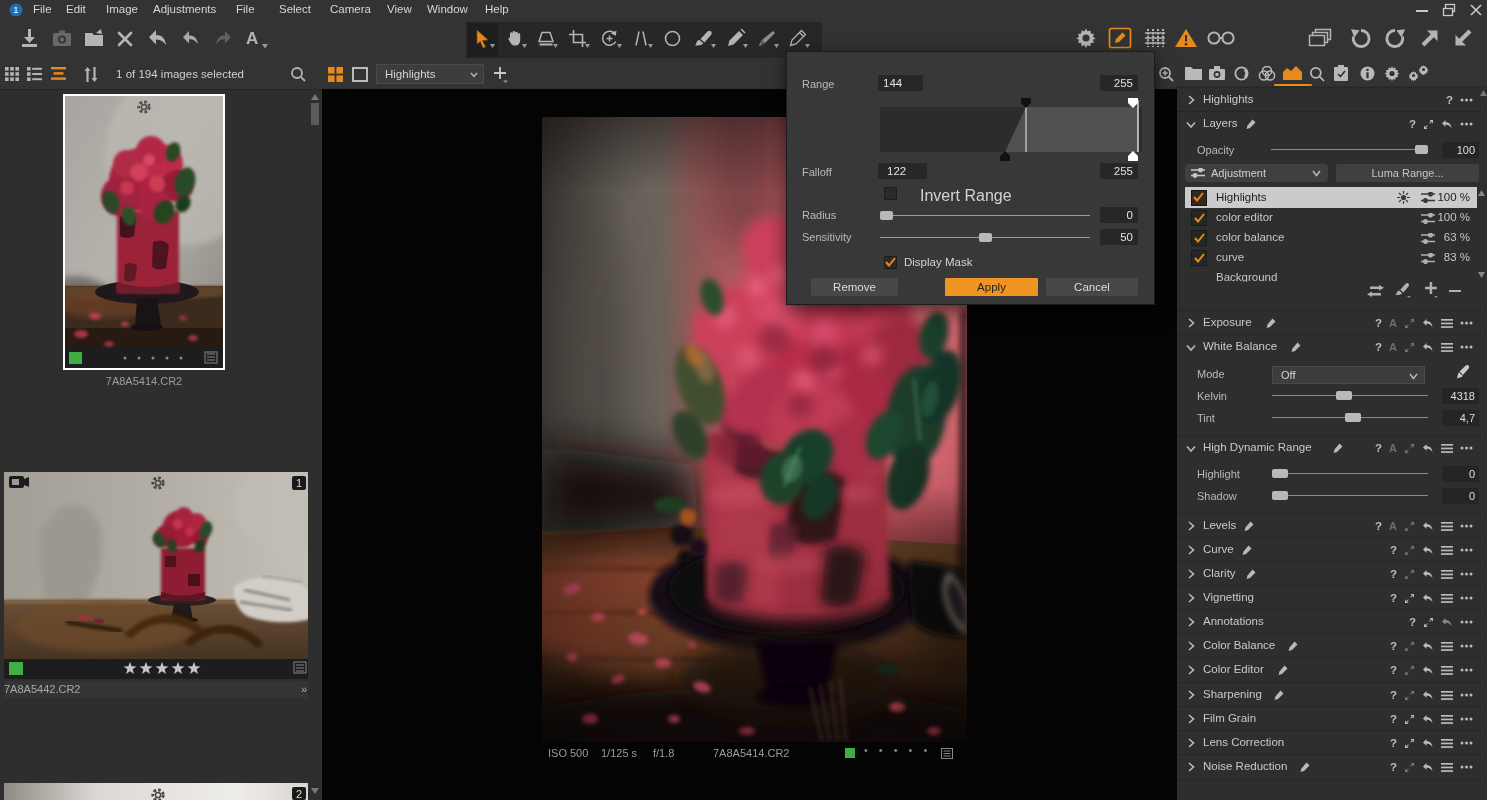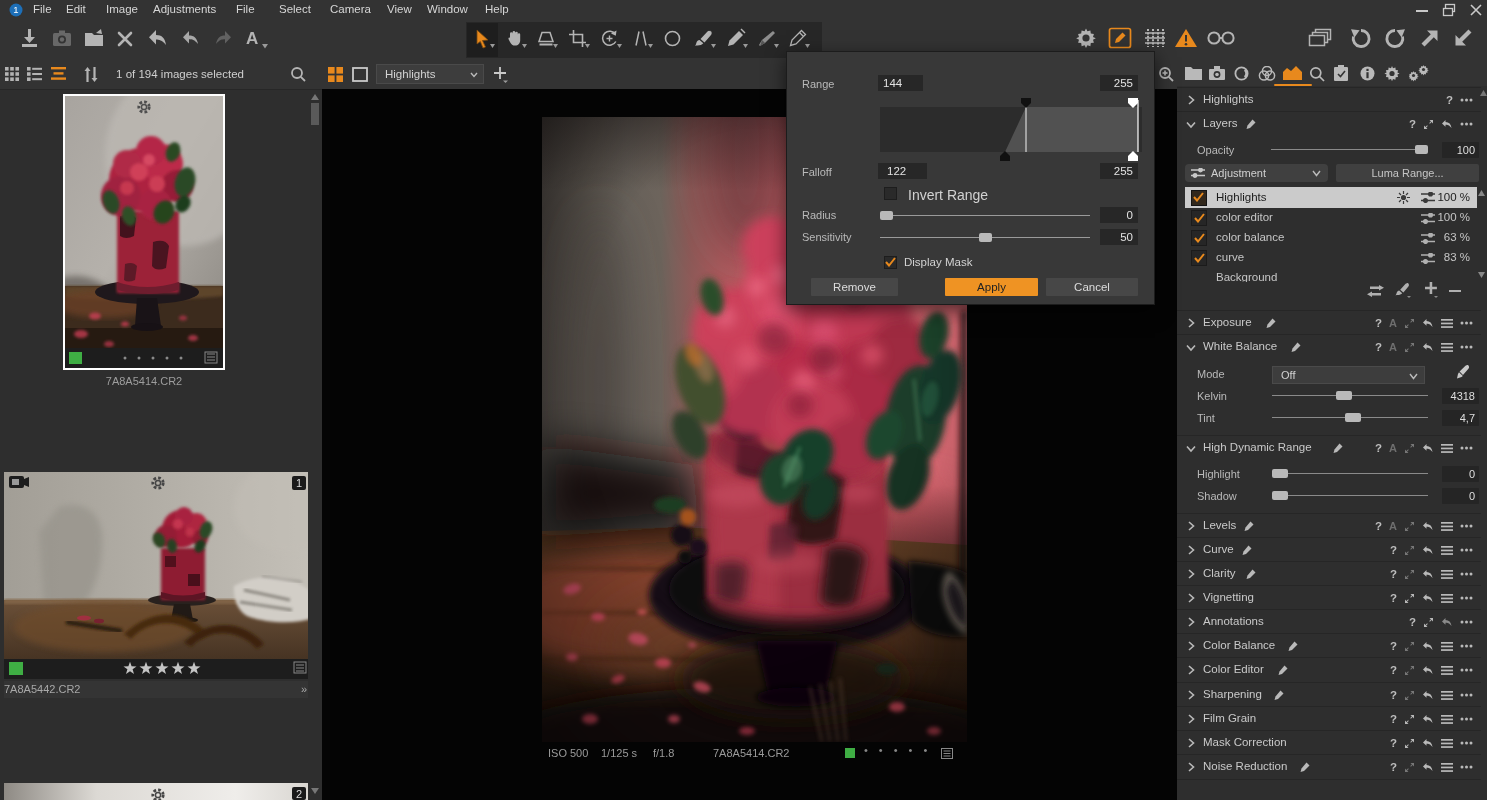--- a/index.html
+++ b/index.html
@@ -1247,21 +1247,21 @@
             <circle cx="2" cy="2" r="1.5"></circle>
             <circle cx="6.5" cy="2" r="1.5"></circle>
             <circle cx="11" cy="2" r="1.5"></circle>
           </svg>
         </div>
   </div>
   <div class="sec" style="top:670px">
     <svg class="abs" style="left:10px;top:7px" width="8" height="10" viewBox="0 0 8 10" fill="none" stroke="#b9b9b9" stroke-width="1.6">
           <path d="M2 1 L6.5 5 L2 9"></path>
         </svg>
-    <span class="st">Mask Correction</span>
+    <span class="st">Lens Correction</span>
     <div class="hic">
           <span class="q">?</span>
       <svg width="11" height="11" viewBox="0 0 11 11" fill="#b9b9b9">
             <path d="M6.5 1h3.5v3.5L8.6 3.1 6.9 4.8 6.2 4.1 7.9 2.4z"></path>
             <path d="M4.5 10H1V6.5l1.4 1.4 1.7-1.7 .7.7-1.7 1.7z"></path>
           </svg>
       <svg width="12" height="11" viewBox="0 0 12 11">
             <path d="M4.5 1 L4.5 3 C8 3 10 5 10.5 9 C8 6 6.5 5.8 4.5 5.8 L4.5 7.8 L1 4.4z" fill="#b9b9b9"></path>
           </svg>
       <svg width="12" height="9" viewBox="0 0 12 9" fill="#b9b9b9">
@@ -1328,21 +1328,21 @@
 
     <path d="M120 63 h10 v-5 l-5-5 -5 5z" fill="#111"></path>
     <path d="M253 63 h10 v-5 l-5-5 -5 5z" fill="#fff" transform="translate(-5,0)"></path>
   </svg>
 
   <span class="lbl" style="left:15px;top:114px;width:60px">Falloff</span>
   <div class="din" style="left:91px;top:111px;width:40px;padding-left:9px">122</div>
   <div class="din" style="left:313px;top:111px;width:33px;text-align:right;padding-right:5px">255</div>
 
   <span class="abs" style="left:97px;top:135px;width:11px;height:11px;background:#2a2a2a;border:1px solid #1d1d1d"></span>
-  <span class="abs" style="left:121px;top:135px;color:#d2d2d2;font-size:14px">Invert Range</span>
+  <span class="abs" style="left:133px;top:135px;color:#d2d2d2;font-size:16px">Invert Range</span>
 
   <span class="lbl" style="left:15px;top:157px;width:60px">Radius</span>
   <div class="slider" style="left:93px;top:159px;width:210px">
         <div class="track" style="background:#9a9a9a"></div>
         <div class="handle" style="left:0"></div>
       </div>
   <div class="din" style="left:313px;top:155px;width:33px;text-align:right;padding-right:5px">0</div>
 
   <span class="lbl" style="left:15px;top:179px;width:60px">Sensitivity</span>
   <div class="slider" style="left:93px;top:181px;width:210px">

